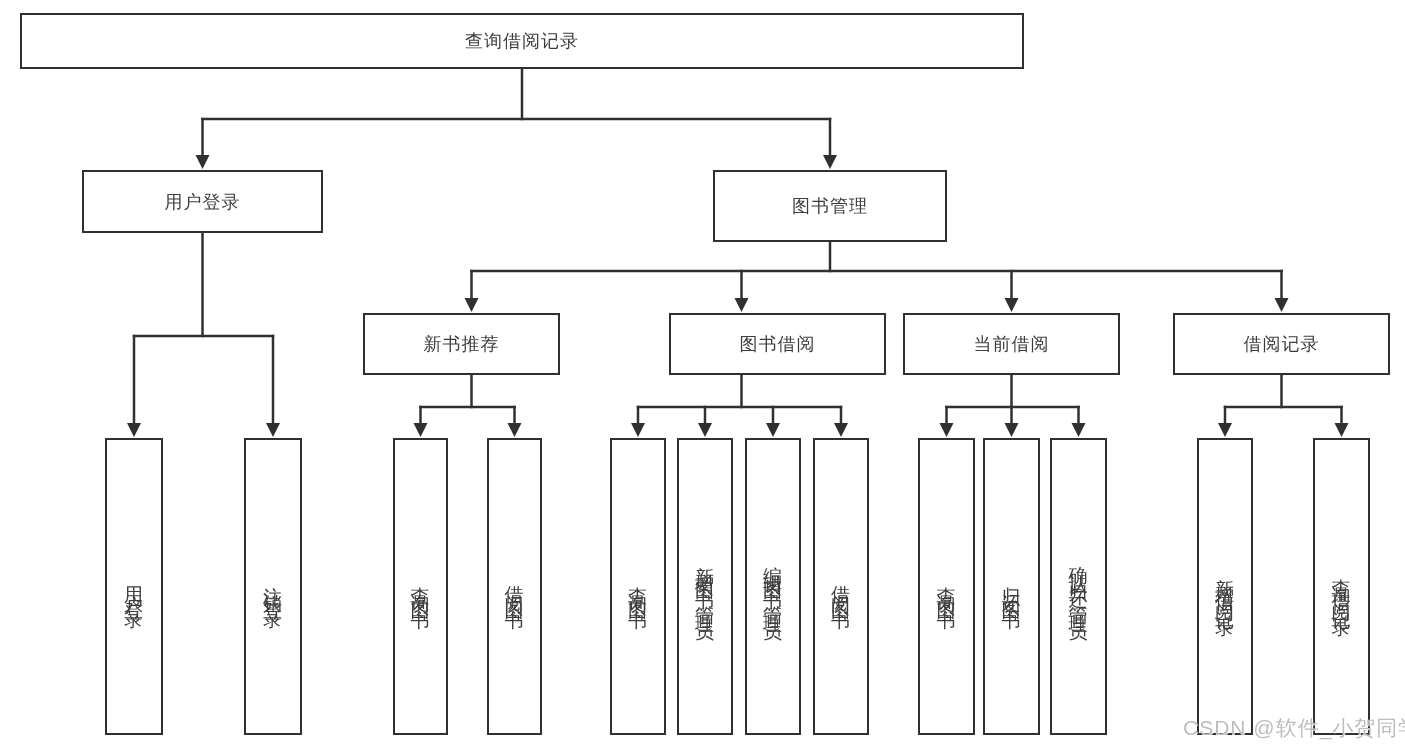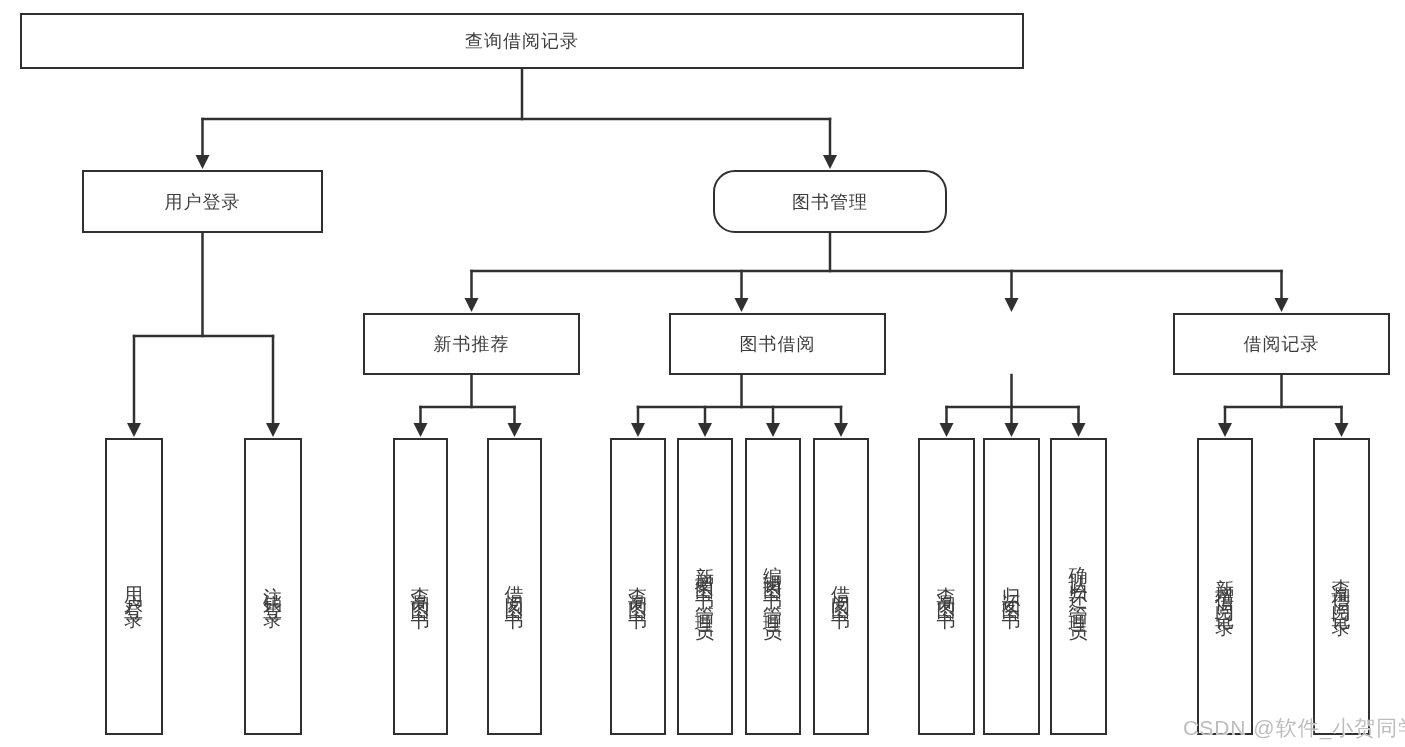--- a/index.html
+++ b/index.html
@@ -118,28 +118,31 @@
       <line x1="1341.5" y1="407" x2="1341.5" y2="426" stroke="#303030" stroke-width="2.5" stroke-linecap="square"></line>
       <polygon points="1334.5,423 1348.5,423 1341.5,437" fill="#303030"></polygon>
     </svg>
   <div class="watermark">CSDN @软件_小贺同学</div>
 <div class="node horizontal" style="left: 20px; top: 13px; width: 1004px; height: 56px; border-color: rgb(48, 48, 48);">
       <span class="node-label" style="color: rgb(61, 61, 61);">查询借阅记录</span>
     </div>
     <div class="node horizontal" style="left: 82px; top: 170px; width: 241px; height: 63px; border-color: rgb(48, 48, 48);">
       <span class="node-label" style="color: rgb(61, 61, 61);">用户登录</span>
     </div>
-    <div class="node horizontal" style="left: 713px; top: 170px; width: 234px; height: 63px; border-color: rgb(48, 48, 48); border-radius: 22px;">
+    <div class="node horizontal" style="left: 713px; top: 170px; width: 234px; height: 72px; border-color: rgb(48, 48, 48);">
       <span class="node-label" style="color: rgb(61, 61, 61);">图书管理</span>
     </div>
-    <div class="node horizontal" style="left: 363px; top: 313px; width: 217px; height: 62px; border-color: rgb(48, 48, 48);">
+    <div class="node horizontal" style="left: 363px; top: 313px; width: 197px; height: 62px; border-color: rgb(48, 48, 48);">
       <span class="node-label" style="color: rgb(61, 61, 61);">新书推荐</span>
     </div>
     <div class="node horizontal" style="left: 633px; top: 313px; width: 217px; height: 62px; border-color: rgb(48, 48, 48); margin-left: 36px;">
       <span class="node-label" style="color: rgb(61, 61, 61);">图书借阅</span>
+    </div>
+    <div class="node horizontal" style="left: 903px; top: 313px; width: 217px; height: 62px; border-color: rgb(48, 48, 48);">
+      <span class="node-label" style="color: rgb(61, 61, 61);">当前借阅</span>
     </div>
     <div class="node horizontal" style="left: 1173px; top: 313px; width: 217px; height: 62px; border-color: rgb(48, 48, 48);">
       <span class="node-label" style="color: rgb(61, 61, 61);">借阅记录</span>
     </div>
     <div class="node vertical" style="left: 105px; top: 438px; width: 58px; height: 297px; border-color: rgb(48, 48, 48);">
       <span class="node-label" style="color: rgb(61, 61, 61);">用户登录</span>
     </div>
     <div class="node vertical" style="left: 244px; top: 438px; width: 58px; height: 297px; border-color: rgb(48, 48, 48);">
       <span class="node-label" style="color: rgb(61, 61, 61);">注销登录</span>
     </div>

